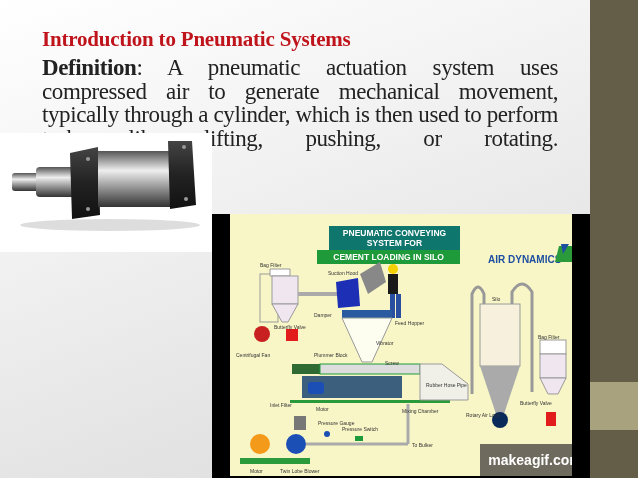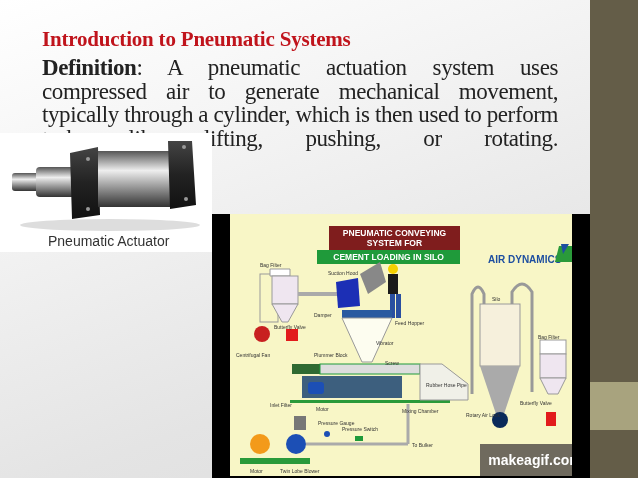--- a/index.html
+++ b/index.html
@@ -9,21 +9,21 @@
   .sidebar{position:absolute;left:590px;top:0;width:48px;height:478px;background:#645d48;}
   .sidebar .band{position:absolute;left:0;top:382px;width:48px;height:48px;background:#a8a37e;}
   .title{position:absolute;left:42px;top:27px;font-weight:bold;color:#c0141c;font-size:21px;letter-spacing:-0.2px;}
   .def{position:absolute;left:42px;top:56px;width:516px;font-size:23px;line-height:23.5px;color:#222;text-align:justify;text-align-last:justify;letter-spacing:-0.4px;}
   .def b{font-weight:bold;}
   .act-box{position:absolute;left:0;top:133px;width:212px;height:119px;background:#fff;}
   .act-cap{position:absolute;left:48px;top:100px;font-family:"Liberation Sans",sans-serif;font-size:14px;color:#333;}
   .gif{position:absolute;left:212px;top:214px;width:378px;height:264px;background:#000;}
   .gif-inner{position:absolute;left:18px;top:0;width:342px;height:262px;background:#f8f6c6;overflow:hidden;}
   .gif-title{position:absolute;left:75px;top:12px;width:155px;font-family:"Liberation Sans",sans-serif;font-weight:bold;font-size:8.5px;text-align:center;color:#fff;}
-  .gif-title .l1{background:#7f1d1d;display:block;padding:2px 0;margin-left:24px;}
+  .gif-title .l1{background:#0f766e;display:block;padding:2px 0;margin-left:24px;}
   .gif-title .l2{background:#1f9a3a;display:block;padding:2px 0;margin-left:12px;}
   .brand{position:absolute;left:258px;top:40px;font-family:"Liberation Sans",sans-serif;font-weight:bold;font-size:10px;color:#1e4fa0;}
   .lbl{position:absolute;font-family:"Liberation Sans",sans-serif;font-size:5px;color:#333;white-space:nowrap;}
   .watermark{position:absolute;left:250px;top:230px;width:110px;height:32px;background:#6f6a5e;color:#fff;
      font-family:"Liberation Sans",sans-serif;font-weight:bold;font-size:14px;line-height:32px;text-align:center;}
 </style>
 </head>
 <body>
 
 <div class="sidebar">
@@ -53,21 +53,20 @@
     <rect x="12" y="40" width="30" height="18" rx="3" fill="url(#metal)"></rect>
     <rect x="36" y="34" width="40" height="30" rx="4" fill="url(#metal)"></rect>
     <polygon points="70,20 98,14 100,82 72,86" fill="url(#cap)"></polygon>
     <rect x="98" y="18" width="82" height="56" fill="url(#metal)"></rect>
     <polygon points="168,8 192,8 196,72 170,76" fill="url(#cap)"></polygon>
     <circle cx="88" cy="26" r="2" fill="#999"></circle>
       <circle cx="88" cy="76" r="2" fill="#999"></circle>
     <circle cx="184" cy="14" r="2" fill="#999"></circle>
       <circle cx="186" cy="66" r="2" fill="#999"></circle>
   </svg>
-  <div class="act-cap">Pneumatic Actuator</div>
 </div>
 
 <div class="gif">
   <div class="gif-inner">
     <div class="gif-title">
       <span class="l1">PNEUMATIC CONVEYING SYSTEM FOR</span>
       <span class="l2">CEMENT LOADING IN SILO</span>
     </div>
     <div class="brand">AIR DYNAMICS</div>
     <svg style="position:absolute;left:325px;top:28px" width="20" height="24">

